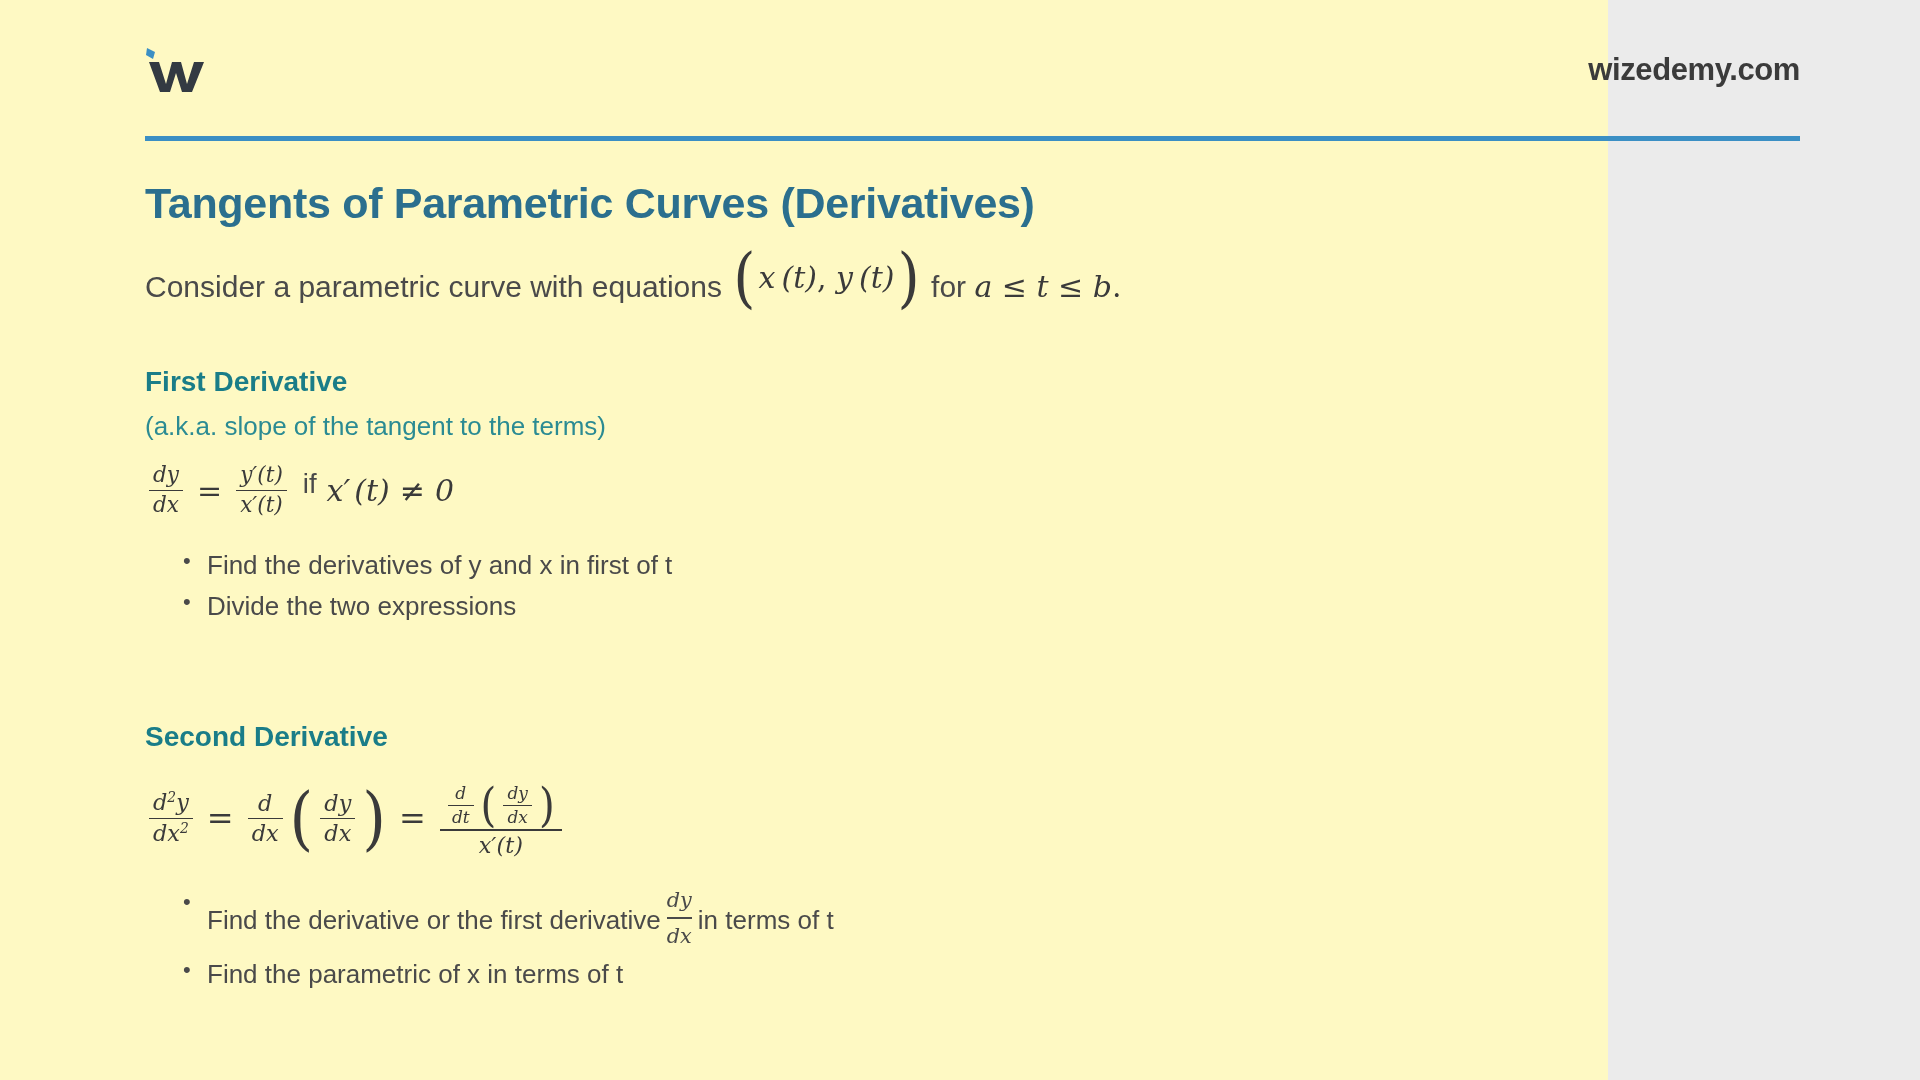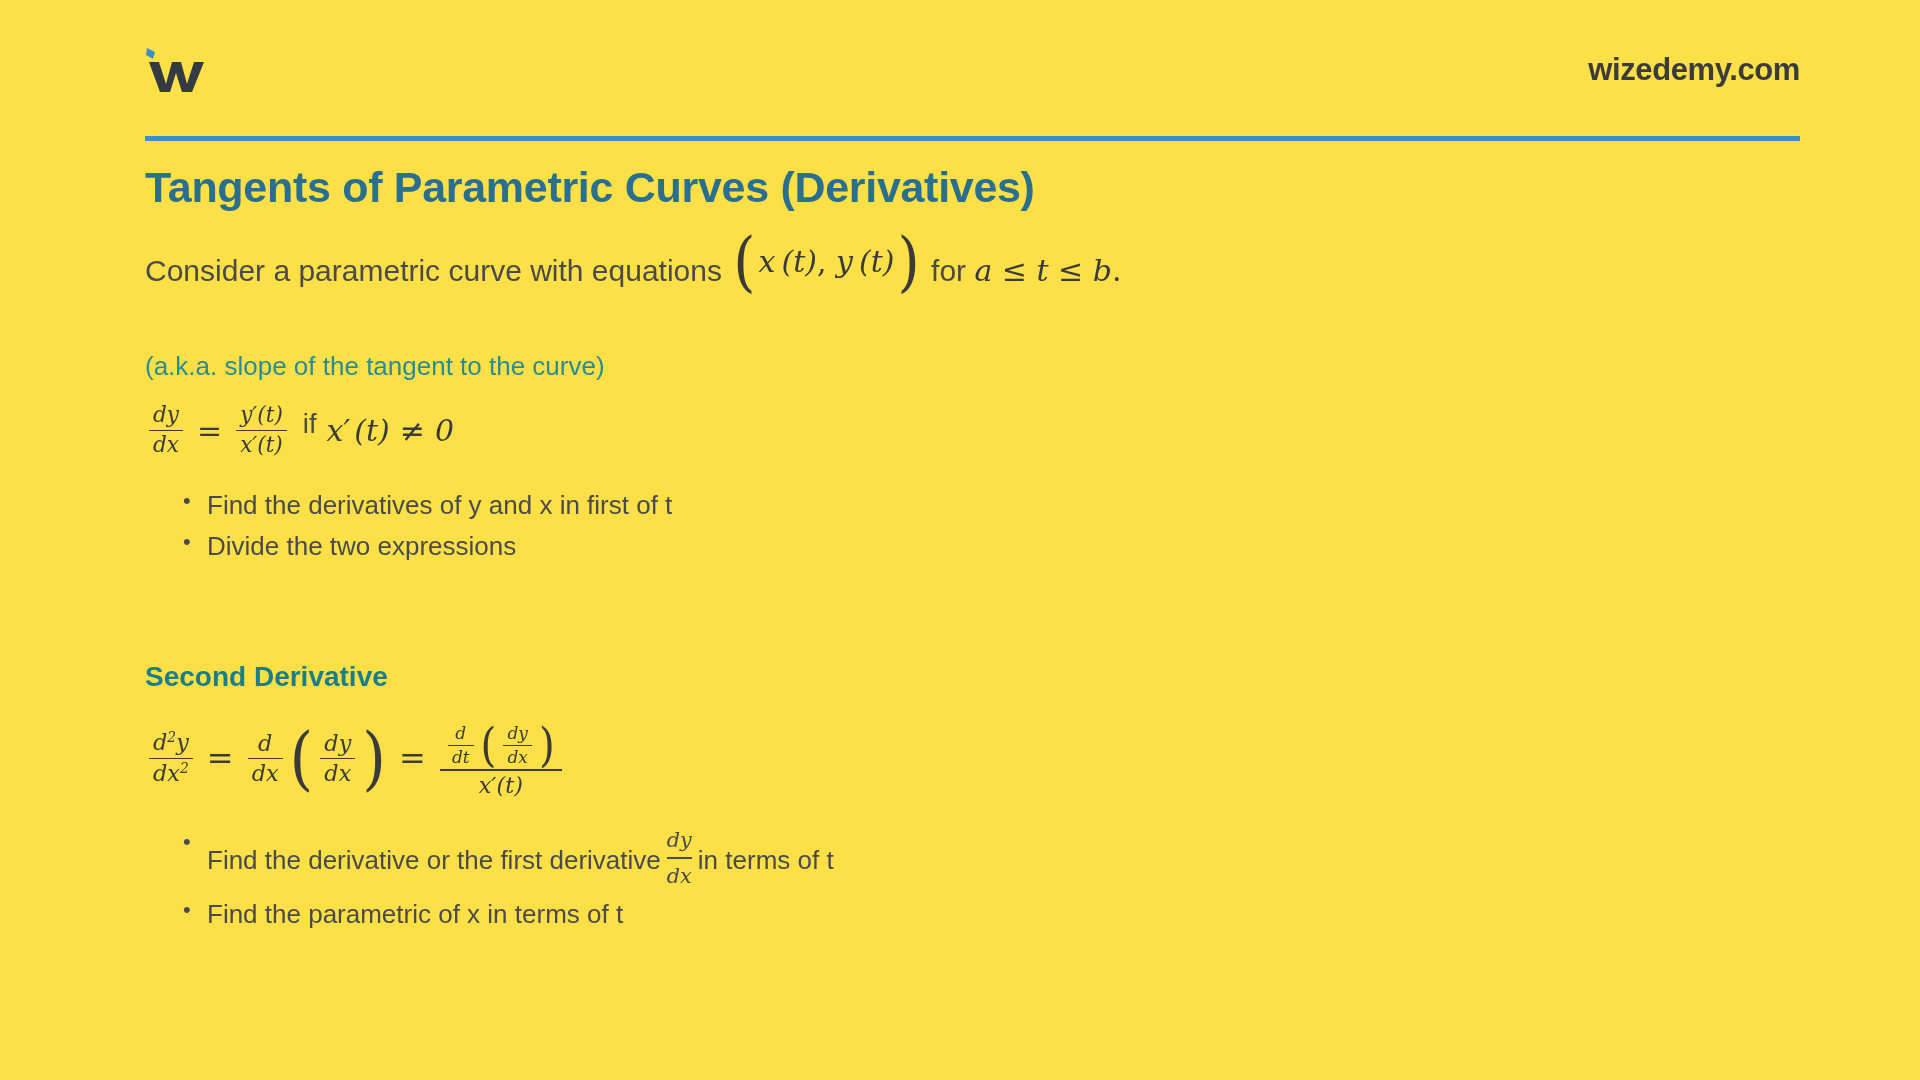--- a/index.html
+++ b/index.html
@@ -10,23 +10,23 @@
     height: 1080px;
     overflow: hidden;
   }
   body {
     font-family: "Liberation Sans", sans-serif;
     color: #444;
   }
 
   .page {
     position: relative;
-    width: 1920px;
+    width: 1608px;
     height: 1080px;
-    background: #fde047;
+    background: #fef9c3;
   }
 
   
   .header {
     position: absolute;
     left: 145px;
     top: 24px;
     width: 1655px;
     height: 85px;
   }
@@ -54,21 +54,21 @@
     top: 112px;
     width: 1655px;
     height: 5px;
     background: #3b8fc4;
   }
 
   
   .content {
     position: absolute;
     left: 145px;
-    top: 162px;
+    top: 178px;
     width: 1680px;
   }
 
   h1.title {
     margin: 0;
     font-size: 43px;
     font-weight: bold;
     color: #2b6f8e;
     letter-spacing: -0.3px;
     line-height: 1.2;
@@ -210,21 +210,22 @@
       <span class="math">
         <span class="paren">(</span><span class="mi">x</span> <span class="mi">(t)</span><span>,</span>&nbsp;<span class="mi">y</span> <span class="mi">(t)</span><span class="paren">)</span>
       </span>
       <span>for</span>
       <span class="math">
         <span class="mi">a</span>&nbsp;≤&nbsp;<span class="mi">t</span>&nbsp;≤&nbsp;<span class="mi">b</span>.
       </span>
     </p>
 
     <div class="sec-first">
-      <p class="subnote">(a.k.a. slope of the tangent to the curve)</p>
+      <h2 class="section">First Derivative</h2>
+      <p class="subnote">(a.k.a. slope of the tangent to the terms)</p>
 
       <div class="math eq-first">
         <span class="frac">
           <span class="num mi">dy</span>
           <span class="bar"></span>
           <span class="den mi">dx</span>
         </span>
         <span class="op">=</span>
         <span class="frac">
           <span class="num mi">y′(t)</span>

